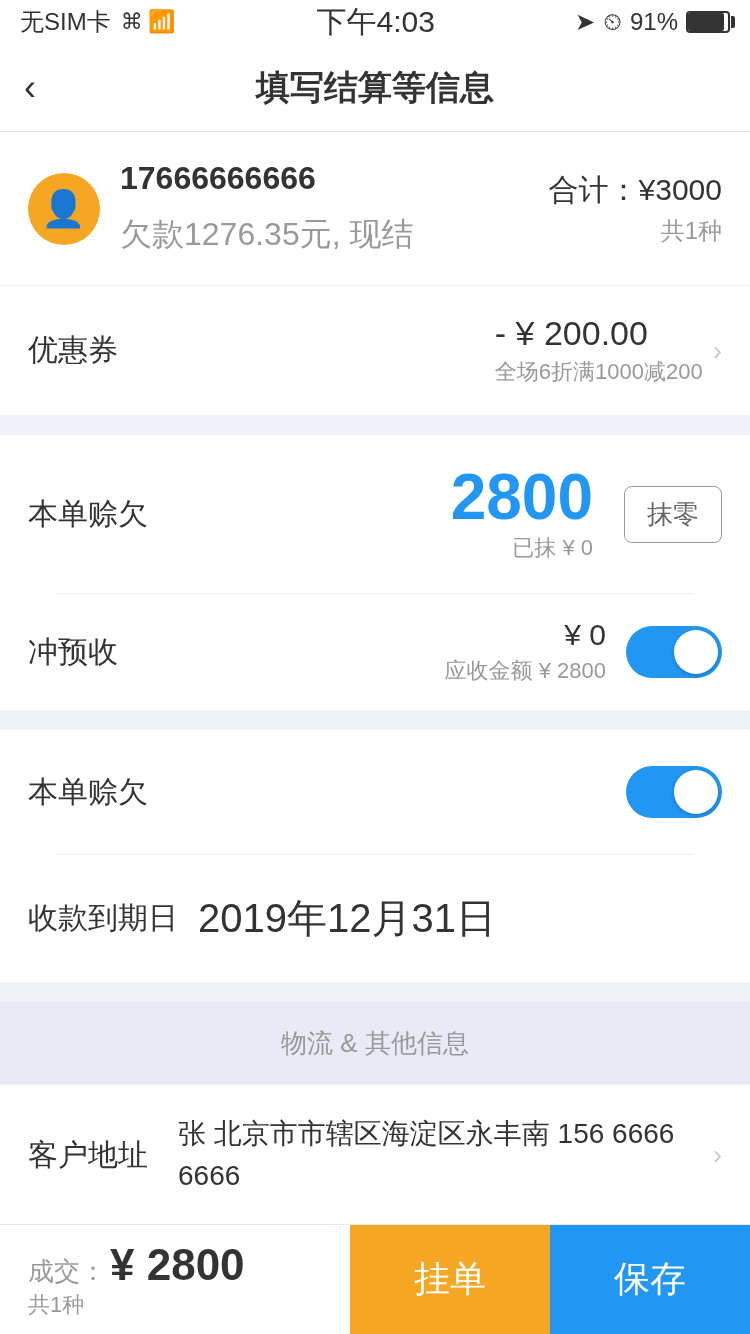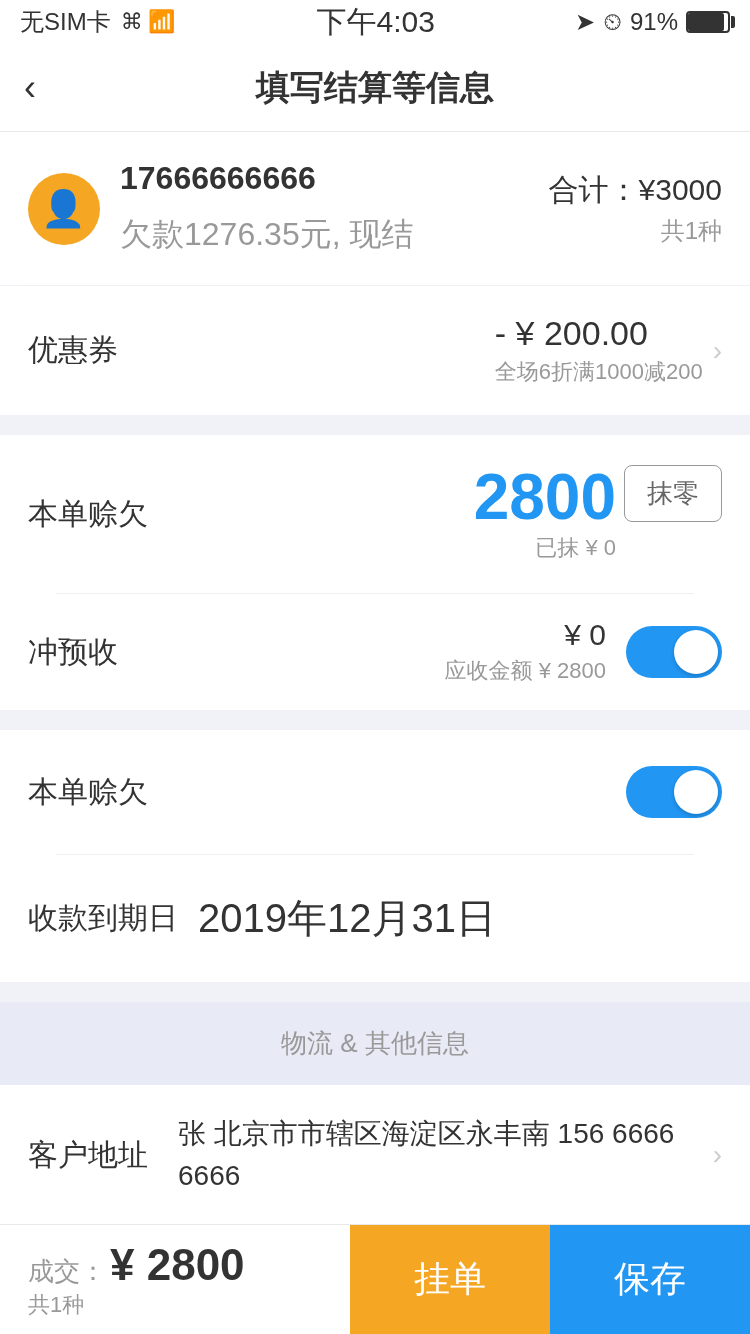--- a/index.html
+++ b/index.html
@@ -123,21 +123,21 @@
       background: #fff;
       padding: 0 28px;
     }
     .amount-row {
       display: flex;
       align-items: center;
       justify-content: space-between;
       padding: 30px 0;
     }
     .amount-label { font-size: 30px; color: #333; }
-    .amount-right { display: flex; align-items: flex-start; gap: 8px; }
+    .amount-right { display: flex; align-items: center; gap: 31px; }
     .amount-value-wrap { text-align: right; }
     .amount-value { font-size: 64px; font-weight: 700; color: #2196f3; line-height: 1; }
     .amount-sub { font-size: 22px; color: #999; margin-top: 4px; }
     .round-btn {
       border: 1px solid #999;
       border-radius: 8px;
       padding: 10px 22px;
       font-size: 26px;
       color: #666;
       background: #fff;

